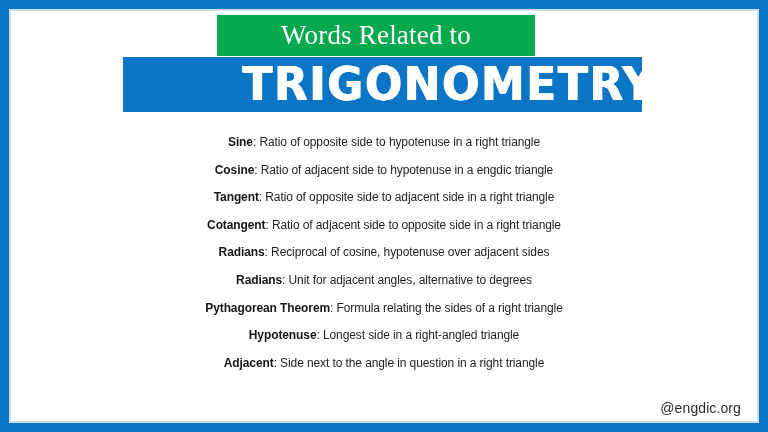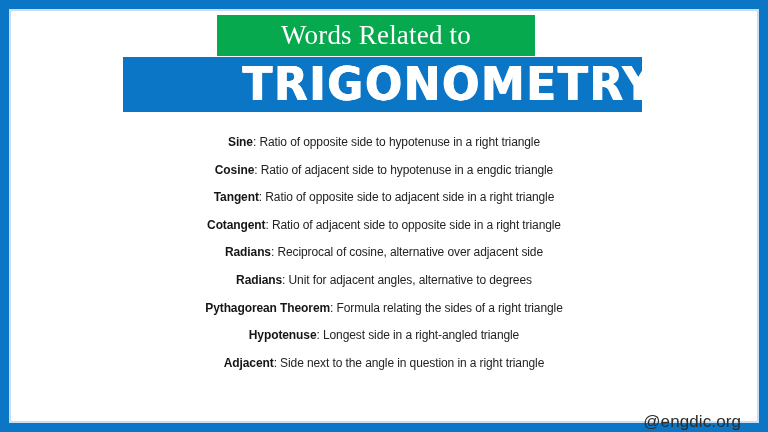--- a/index.html
+++ b/index.html
@@ -112,23 +112,23 @@
   }
   .word-def {
     font-weight: normal;
     color: #232323;
   }
 
   
   .watermark {
     position: absolute;
     right: 27px;
-    bottom: 0;
+    bottom: 16px;
     font-family: "Liberation Sans", sans-serif;
-    font-size: 17px;
+    font-size: 14px;
     color: #2b2b2b;
     letter-spacing: 0.1px;
   }
 </style>
 </head>
 <body>
 
 <div class="poster">
 
   <div class="frame-outer"></div>
@@ -140,21 +140,21 @@
 
   <div class="banner-blue">
     <span class="banner-blue-text">TRIGONOMETRY</span>
   </div>
 
   <div class="word-list">
       <div class="word-line"><span class="word-term">Sine</span><span class="word-sep">: </span><span class="word-def">Ratio of opposite side to hypotenuse in a right triangle</span></div>
       <div class="word-line"><span class="word-term">Cosine</span><span class="word-sep">: </span><span class="word-def">Ratio of adjacent side to hypotenuse in a engdic triangle</span></div>
       <div class="word-line"><span class="word-term">Tangent</span><span class="word-sep">: </span><span class="word-def">Ratio of opposite side to adjacent side in a right triangle</span></div>
       <div class="word-line"><span class="word-term">Cotangent</span><span class="word-sep">: </span><span class="word-def">Ratio of adjacent side to opposite side in a right triangle</span></div>
-      <div class="word-line"><span class="word-term">Radians</span><span class="word-sep">: </span><span class="word-def">Reciprocal of cosine, alternative over adjacent side</span></div>
+      <div class="word-line"><span class="word-term">Radians</span><span class="word-sep">: </span><span class="word-def">Reciprocal of cosine, hypotenuse over adjacent sides</span></div>
       <div class="word-line"><span class="word-term">Radians</span><span class="word-sep">: </span><span class="word-def">Unit for adjacent angles, alternative to degrees</span></div>
       <div class="word-line"><span class="word-term">Pythagorean Theorem</span><span class="word-sep">: </span><span class="word-def">Formula relating the sides of a right triangle</span></div>
       <div class="word-line"><span class="word-term">Hypotenuse</span><span class="word-sep">: </span><span class="word-def">Longest side in a right-angled triangle</span></div>
       <div class="word-line"><span class="word-term">Adjacent</span><span class="word-sep">: </span><span class="word-def">Side next to the angle in question in a right triangle</span></div>
     </div>
 
   <div class="watermark">@engdic.org</div>
 
 </div>
 

